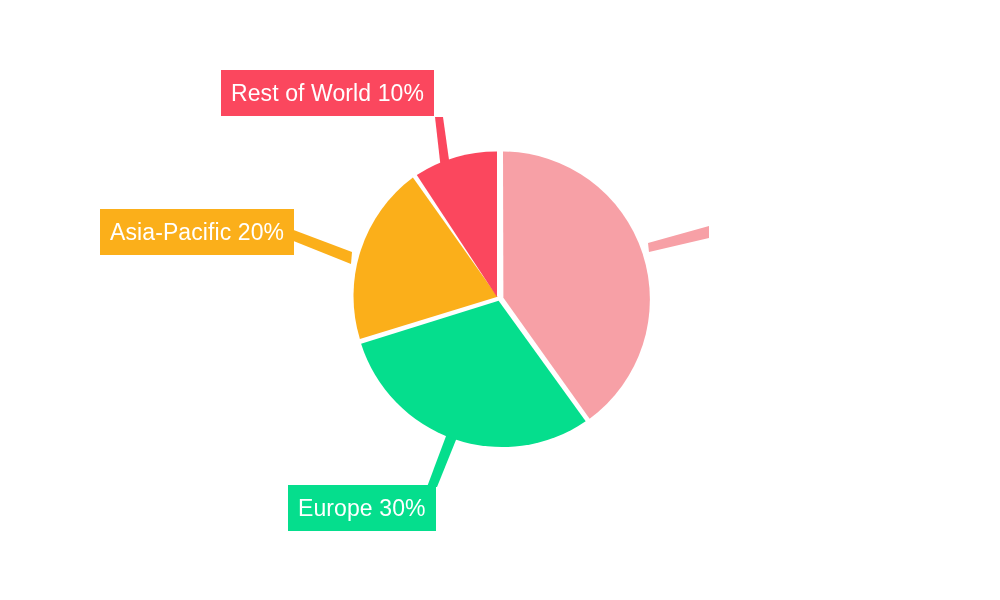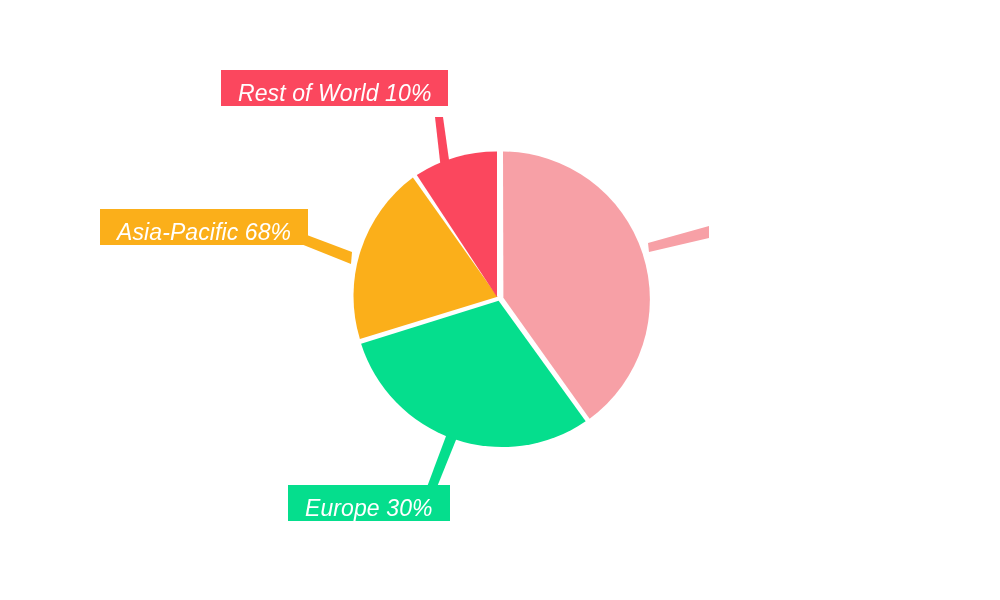--- a/index.html
+++ b/index.html
@@ -22,26 +22,25 @@
     position: absolute;
     left: 0;
     top: 0;
   }
   .slice-label {
     position: absolute;
     color: #ffffff;
     font-family: "Liberation Sans", sans-serif;
     font-size: 23px;
     line-height: 46px;
-    height: 36px;
-    padding: 0 17px;
+    height: 46px;
+    padding: 0 10px;
     white-space: nowrap;
     box-sizing: border-box;
     letter-spacing: 0.1px;
-    font-style: italic;
   }
   #label-north-america {
     left: 702px;
     top: 209px;
   }
   #label-europe {
     left: 288px;
     top: 485px;
   }
   #label-asia-pacific {
@@ -87,17 +86,17 @@
       <path fill="#fb475e" d="M 416.8 175.0
                A 148 148 0 0 1 497.0 151.5
                L 497.0 297.0
                Z"></path>
     </g>
   </svg>
 
 
   <div class="slice-label" id="label-europe" style="background:#05de8d;">Europe 30%</div>
 
-  <div class="slice-label" id="label-asia-pacific" style="background:#fbaf1a;">Asia-Pacific 68%</div>
+  <div class="slice-label" id="label-asia-pacific" style="background:#fbaf1a;">Asia-Pacific 20%</div>
 
   <div class="slice-label" id="label-rest-of-world" style="background:#fb475e;">Rest of World 10%</div>
 
 </div>
 
 </body></html>

